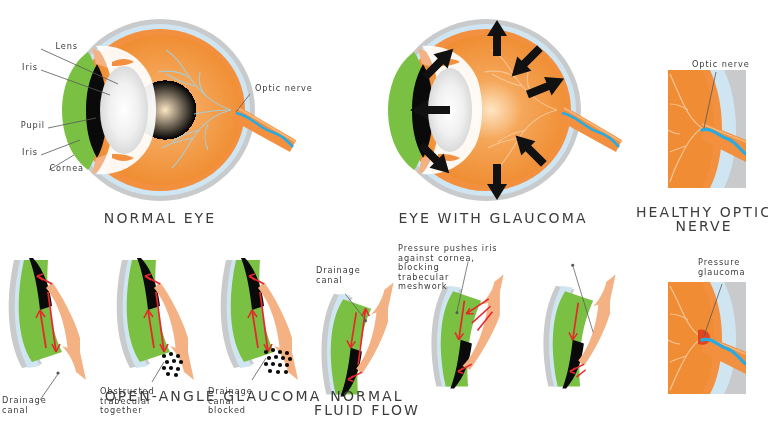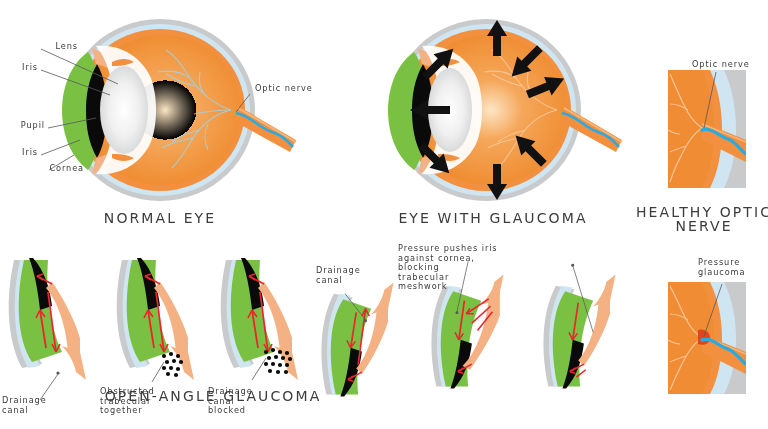--- a/index.html
+++ b/index.html
@@ -359,20 +359,22 @@
           <path d="M56 100 L 52 92 M56 100 L 60 92" stroke-width="1.6"></path>
           <path d="M37 24 L 52 32"></path>
           <path d="M37 24 L 43 22 M37 24 L 43 28" stroke-width="1.6"></path>
         </g>
       </g>
       <path class="lead" d="M34 34 L 56 62"></path>
       <circle class="dot" cx="56" cy="63" r="1.6"></circle>
     </svg>
     <div class="lbl" style="left:6px;top:14px;width:70px;">Drainage
 canal</div>
+    <div class="cap" style="left:-8px;top:138px;width:130px;position:absolute;">NORMAL
+FLUID FLOW</div>
   </div>
 
   <div class="panel" style="left:398px;top:244px;width:242px;height:177px;">
 
     <svg style="position:absolute;left:22px;top:10px;" width="100" height="140" viewBox="0 0 100 150">
       <g transform="translate(0,150) scale(1,-1)">
         <g>
           <path d="M8 8 C 0 42, 0 84, 14 114 L 76 132 L 76 8 Z" fill="#ffffff"></path>
           <path d="M14 8 C 6 44, 6 86, 22 116 L 42 112 C 26 84, 26 44, 34 8 Z" fill="#c9cacb"></path>
           <path d="M20 8 C 12 44, 12 86, 28 116 L 40 114 C 24 84, 24 44, 32 8 Z" fill="#cfe6f2"></path>

